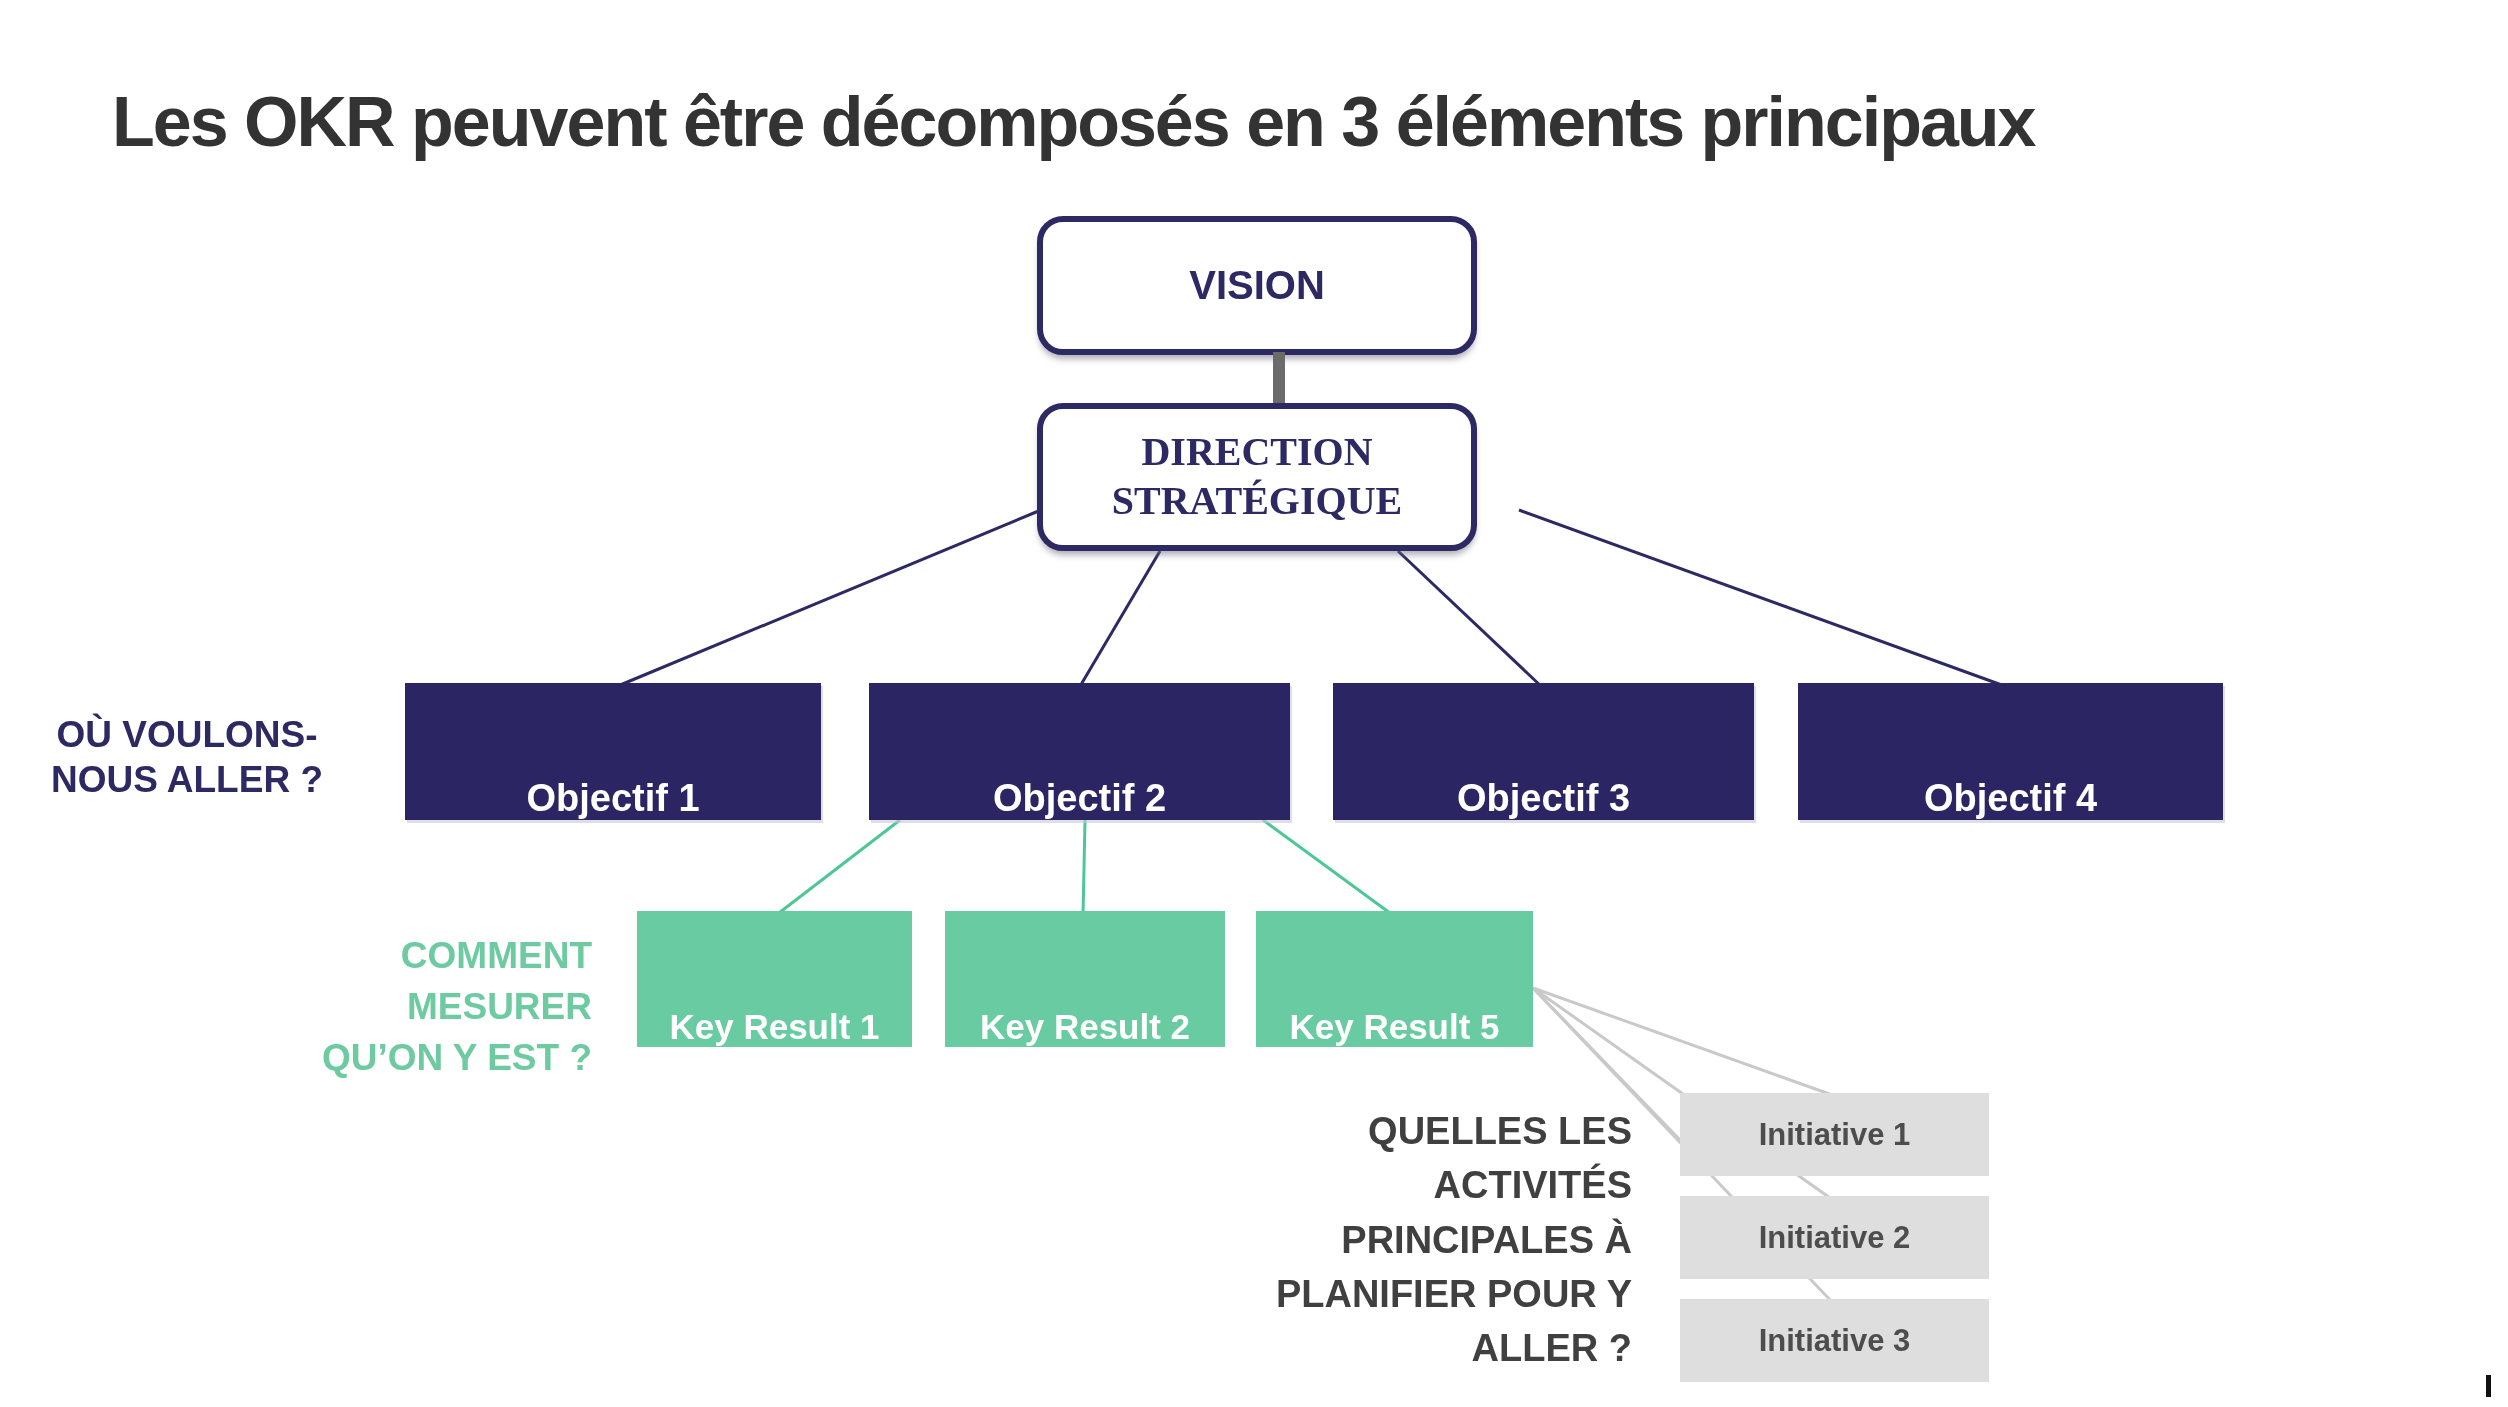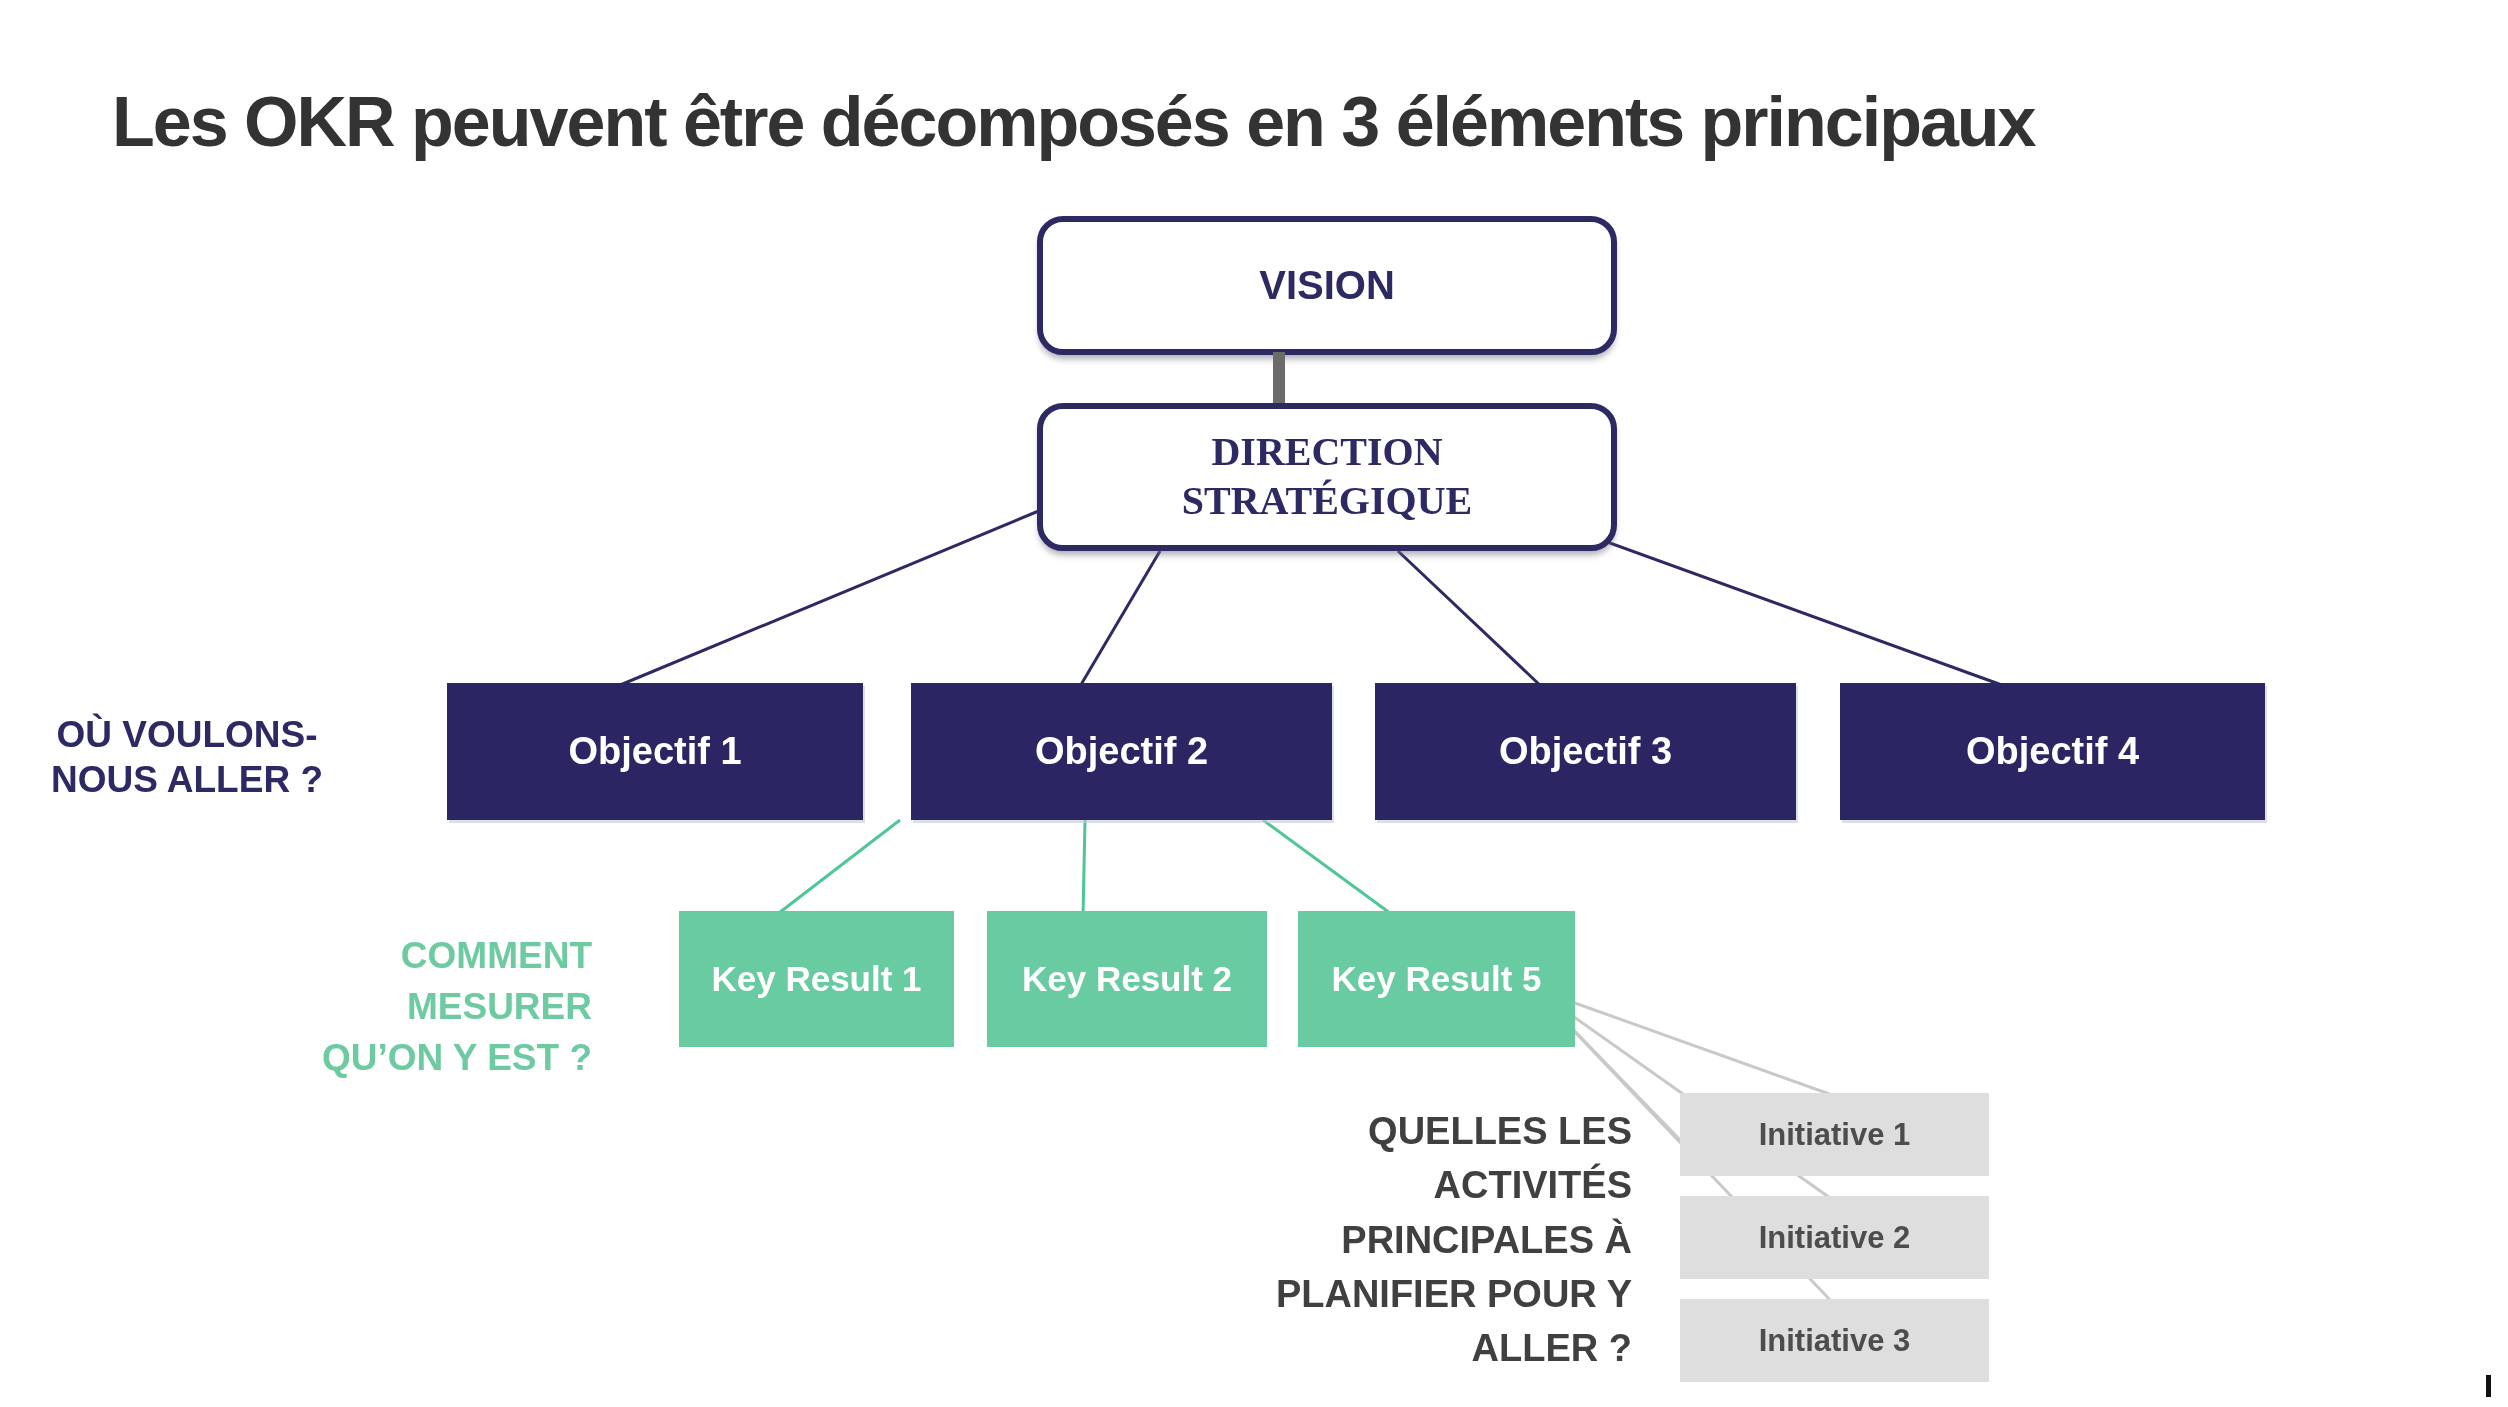--- a/index.html
+++ b/index.html
@@ -25,21 +25,21 @@
     left: 112px; top: 82px;
     width: 2300px;
     font-size: 70px;
     font-weight: bold;
     letter-spacing: -2px;
     color: #333333;
     white-space: nowrap;
   }
   .outline-box {
     left: 1037px;
-    width: 580px;
+    width: 440px;
     background: #ffffff;
     border: 6px solid #2d2963;
     border-radius: 26px;
     color: #2d2963;
     font-size: 40px;
     font-weight: bold;
     display: flex;
     align-items: center;
     justify-content: center;
     text-align: center;
@@ -48,26 +48,25 @@
   }
   .vision-box { top: 216px; height: 139px; }
   .direction-box { top: 403px; height: 148px; padding: 0 70px; font-family: Liberation Serif, serif; }
   .connector-bar {
     left: 1273px; top: 352px;
     width: 12px; height: 55px;
     background: #6b6b6b;
   }
   .solid-box {
     display: flex;
-    align-items: center;
+    align-items: flex-end;
     justify-content: center;
     text-align: center;
     font-weight: bold;
     color: #ffffff;
-    margin-left: 42px;
   }
   .objective-box {
     top: 683px; height: 137px;
     background: #2b2663;
     font-size: 38px;
     box-shadow: 2px 3px 0 rgba(200,200,216,0.6);
   }
   .obj-1 { left: 405px;  width: 416px; }
   .obj-2 { left: 869px;  width: 421px; }
   .obj-3 { left: 1333px; width: 421px; }

